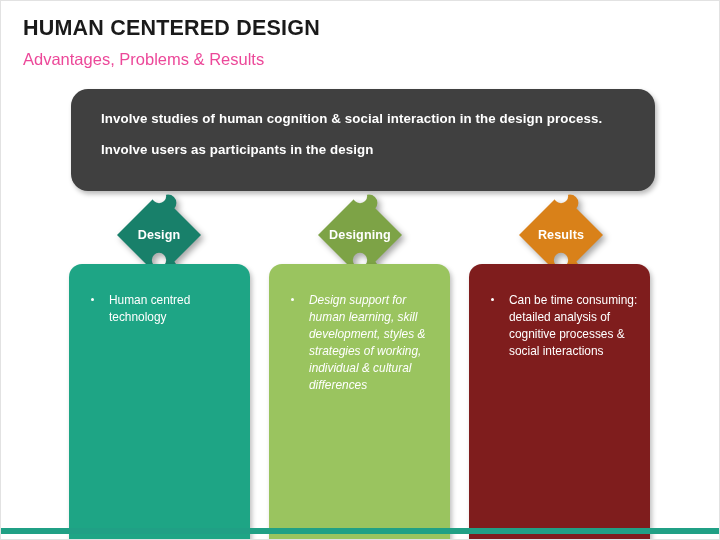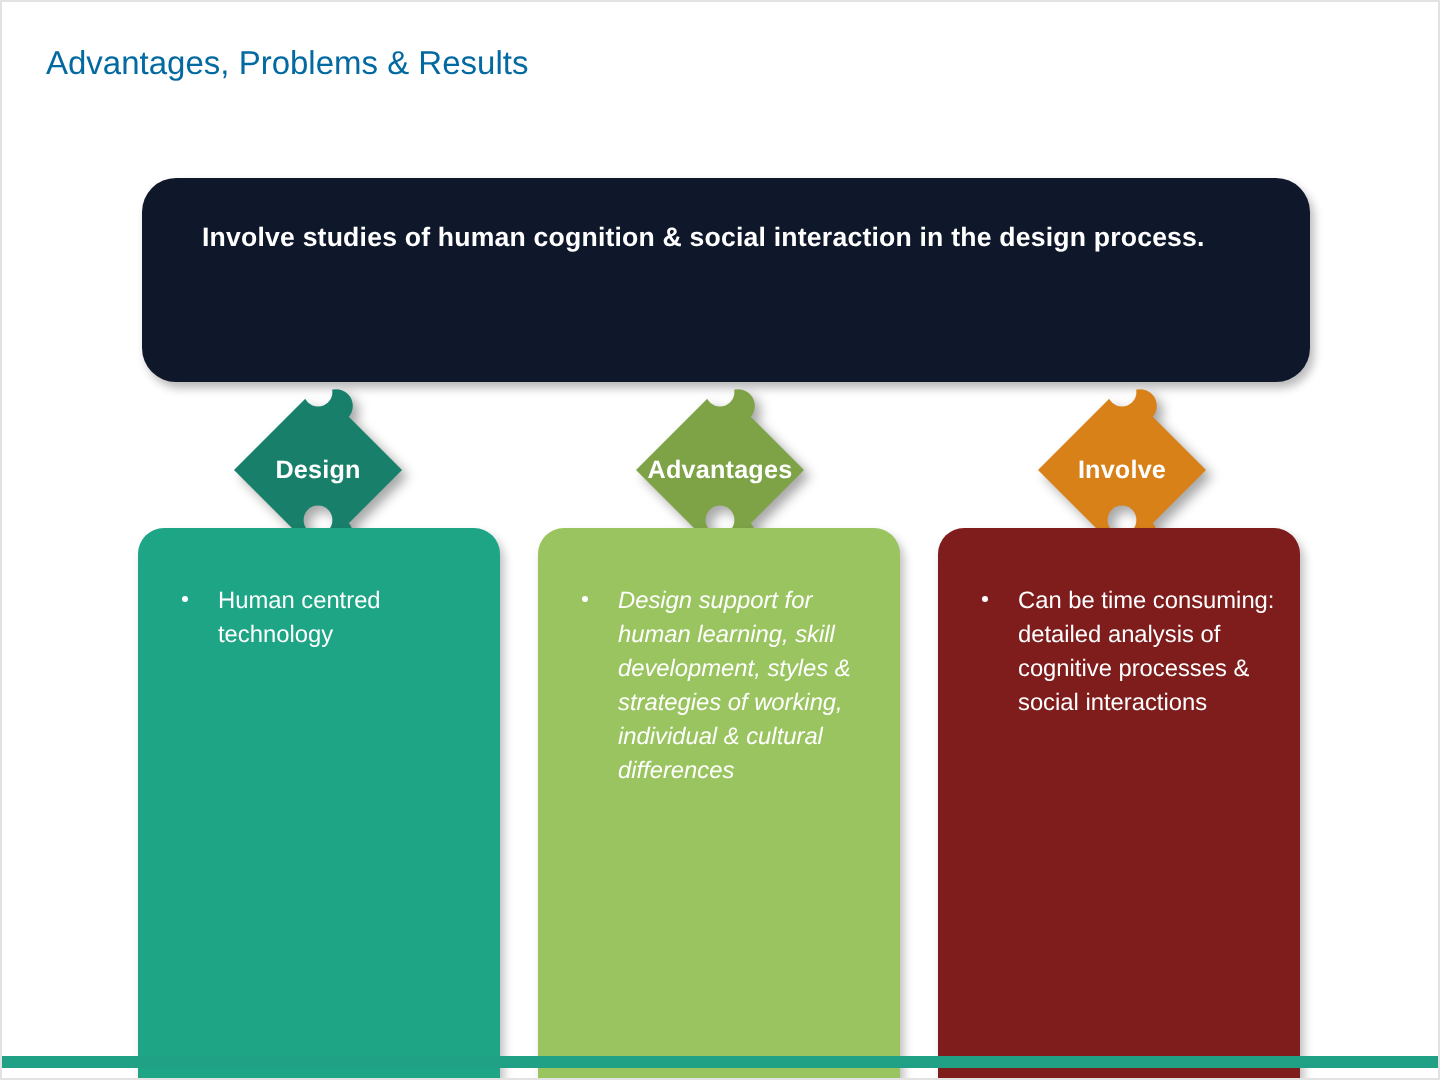--- a/index.html
+++ b/index.html
@@ -37,21 +37,21 @@
     font-weight: bold;
     color: #1a1a1a;
     letter-spacing: 0.2px;
     line-height: 1.25;
   }
 
   #page-subtitle {
     margin-top: 8px;
     font-size: 16.5px;
     font-weight: normal;
-    color: #0369a1;
+    color: #ec4899;
     line-height: 1.2;
   }
 
   
   #banner {
     position: absolute;
     left: 70px;
     top: 88px;
     width: 584px;
     height: 102px;
@@ -153,25 +153,27 @@
     height: 6px;
     background: #20a085;
   }
 </style>
 </head>
 <body>
 
 <div id="slide">
 
   <div id="title-block">
+    <div id="page-title">HUMAN CENTERED DESIGN</div>
     <div id="page-subtitle">Advantages, Problems &amp; Results</div>
   </div>
 
-  <div id="banner" style="background: #0f172a; padding-left: 40px;">
+  <div id="banner" style="background: #404040; padding-left: 40px;">
     <div class="banner-line l1">Involve studies of human cognition &amp; social interaction in the design process.</div>
+    <div class="banner-line l2">Involve users as participants in the design</div>
   </div>
 
   <div class="puzzle" id="puzzle-0">
       <svg viewBox="0 0 96 96" xmlns="http://www.w3.org/2000/svg">
         <defs>
           <mask id="m-18806a">
             <rect x="0" y="0" width="96" height="96" fill="black"></rect>
             <path d="M48 6 L90 48 L48 90 L6 48 Z" fill="white"></path>
             <circle cx="57" cy="16" r="8.4" fill="white"></circle>
             <circle cx="57" cy="80" r="8.4" fill="white"></circle>
@@ -190,37 +192,37 @@
             <rect x="0" y="0" width="96" height="96" fill="black"></rect>
             <path d="M48 6 L90 48 L48 90 L6 48 Z" fill="white"></path>
             <circle cx="57" cy="16" r="8.4" fill="white"></circle>
             <circle cx="57" cy="80" r="8.4" fill="white"></circle>
             <circle cx="48" cy="9" r="7.2" fill="black"></circle>
             <circle cx="48" cy="73" r="7.2" fill="black"></circle>
           </mask>
         </defs>
         <rect x="0" y="0" width="96" height="96" fill="#7da346" mask="url(#m-7da346)"></rect>
       </svg>
-      <div class="puzzle-label">Advantages</div>
+      <div class="puzzle-label">Designing</div>
     </div>
   <div class="puzzle" id="puzzle-2">
       <svg viewBox="0 0 96 96" xmlns="http://www.w3.org/2000/svg">
         <defs>
           <mask id="m-d98119">
             <rect x="0" y="0" width="96" height="96" fill="black"></rect>
             <path d="M48 6 L90 48 L48 90 L6 48 Z" fill="white"></path>
             <circle cx="57" cy="16" r="8.4" fill="white"></circle>
             <circle cx="57" cy="80" r="8.4" fill="white"></circle>
             <circle cx="48" cy="9" r="7.2" fill="black"></circle>
             <circle cx="48" cy="73" r="7.2" fill="black"></circle>
           </mask>
         </defs>
         <rect x="0" y="0" width="96" height="96" fill="#d98119" mask="url(#m-d98119)"></rect>
       </svg>
-      <div class="puzzle-label">Involve</div>
+      <div class="puzzle-label">Results</div>
     </div>
 
   <div class="card" id="card-0" style="background: rgb(30, 165, 133);">
     <ul>
         <li><span class="bullet-dot"></span>Human centred technology</li>
       </ul>
   </div>
   <div class="card" id="card-1" style="background: rgb(154, 196, 95); font-style: italic;">
     <ul>
         <li><span class="bullet-dot"></span>Design support for human learning, skill development, styles &amp; strategies of working, individual &amp; cultural differences</li>

